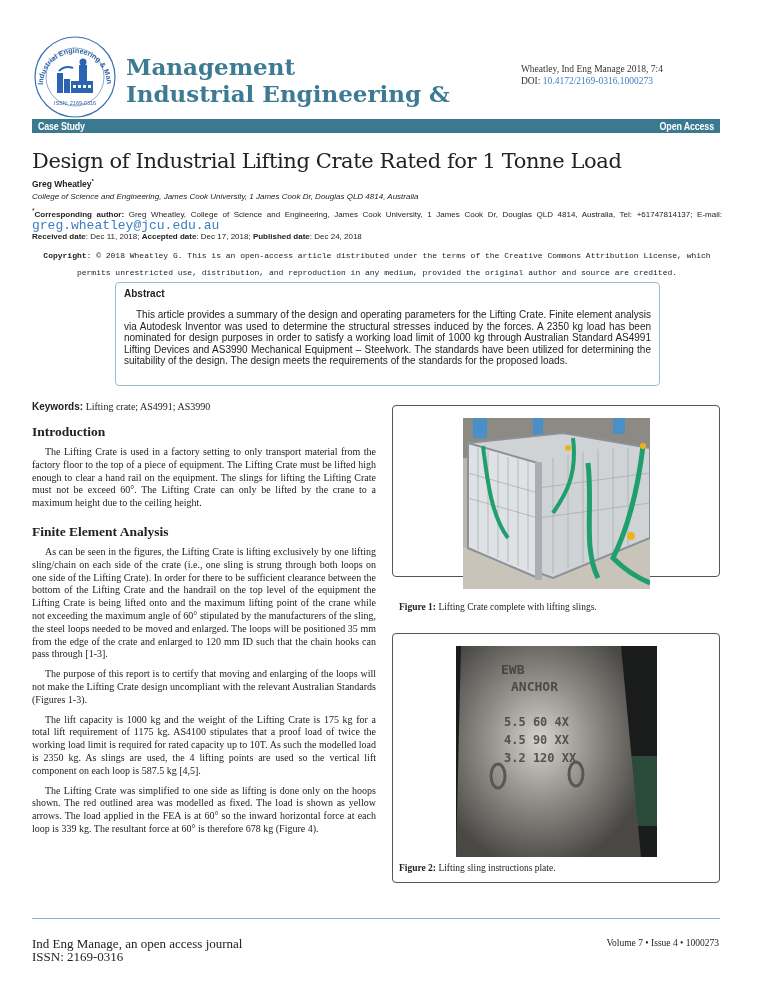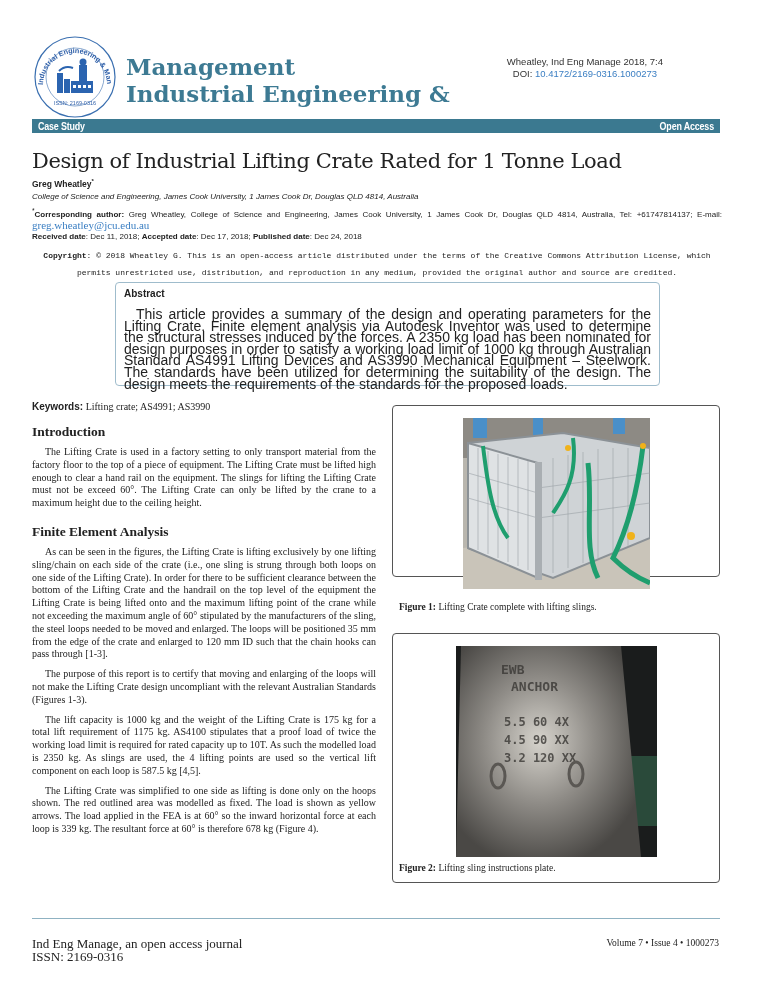--- a/index.html
+++ b/index.html
@@ -7,22 +7,22 @@
   body { position: relative; font-family: "Liberation Serif", serif; color: #222; }
 
   
   .logo { position: absolute; left: 33px; top: 35px; width: 84px; height: 84px; }
   .journal-title {
     position: absolute; left: 126px; top: 53px;
     font-family: "DejaVu Serif", serif; font-weight: bold;
     font-size: 23px; line-height: 27px; color: #3d7a93;
   }
   .citation {
-    position: absolute; right: 105px; top: 56px; text-align: center;
-    font-family: Liberation Sans, sans-serif; font-size: 9.5px; line-height: 12px; color: #333;
+    position: absolute; right: 105px; top: 63px; text-align: left;
+    font-family: Liberation Serif, serif; font-size: 9.5px; line-height: 12px; color: #333;
   }
   .citation .doi-link { color: #3a7ec2; }
 
   .banner {
     position: absolute; left: 32px; top: 119px; width: 688px; height: 14px;
     background: #3b7990; color: #fff;
     font-family: "Liberation Sans", sans-serif; font-weight: bold; font-size: 10.5px;
     line-height: 14px; padding: 0 6px; display: flex; justify-content: space-between;
     letter-spacing: -0.2px; transform-origin: left;
   }
@@ -44,38 +44,38 @@
   .affiliation {
     position: absolute; left: 32px; top: 192px;
     font-family: "Liberation Sans", sans-serif; font-style: italic; font-size: 8px; color: #222;
   }
   .corresponding {
     position: absolute; left: 32px; top: 205px; width: 690px;
     font-family: "Liberation Sans", sans-serif; font-size: 8px; line-height: 11px; color: #222;
     text-align: justify; text-align-last: left;
   }
   .corresponding b { font-weight: bold; }
-  .corresponding .email { color: #3a7ec2; font-family: Liberation Serif, serif; font-size: 11px; margin-top: 15px; }
+  .corresponding .email { color: #3a7ec2; font-family: Liberation Mono, monospace; font-size: 13px; margin-top: 15px; }
   .dates {
     position: absolute; left: 32px; top: 232px;
     font-family: "Liberation Sans", sans-serif; font-size: 8px; color: #222;
   }
   .copyright {
     position: absolute; left: 32px; top: 247px; width: 690px;
     font-family: Liberation Mono, monospace; font-size: 8px; line-height: 17px; color: #222; text-align: center;
   }
 
   
   .abstract {
     position: absolute; left: 115px; top: 282px; width: 545px; height: 104px;
     border: 1px solid #9fbccc; border-radius: 4px; padding: 5px 8px;
     font-family: "Liberation Sans", sans-serif; color: #222;
   }
   .abstract h3 { font-size: 10px; font-weight: bold; margin-bottom: 10px; }
-  .abstract p { font-size: 14px; line-height: 11.6px; text-align: justify; text-indent: 12px; }
+  .abstract p { font-size: 10px; line-height: 11.6px; text-align: justify; text-indent: 12px; }
 
   
   .left-col { position: absolute; left: 32px; top: 401px; width: 344px; }
   .keywords { font-size: 10px; margin-bottom: 12px; }
   .keywords b { font-family: "Liberation Sans", sans-serif; font-weight: bold; font-size: 10px; }
   .left-col h2 { font-family: "Liberation Serif", serif; font-weight: bold; font-size: 13.5px; margin-bottom: 6px; }
   .left-col p {
     font-size: 10px; line-height: 12.8px; text-align: justify; text-indent: 13px;
     margin-bottom: 7px; color: #222;
   }

